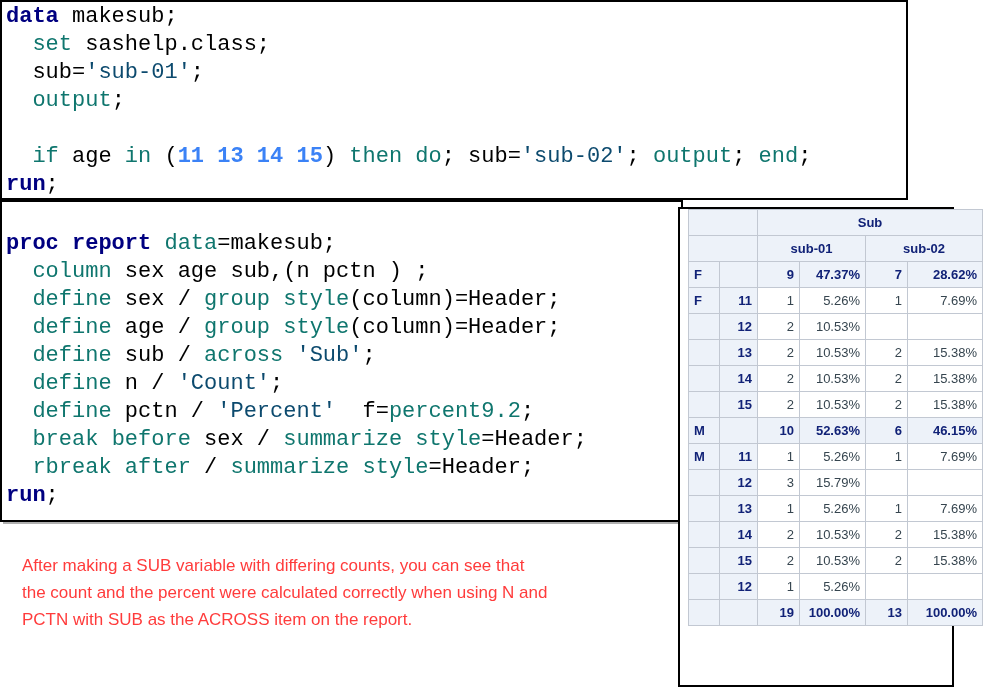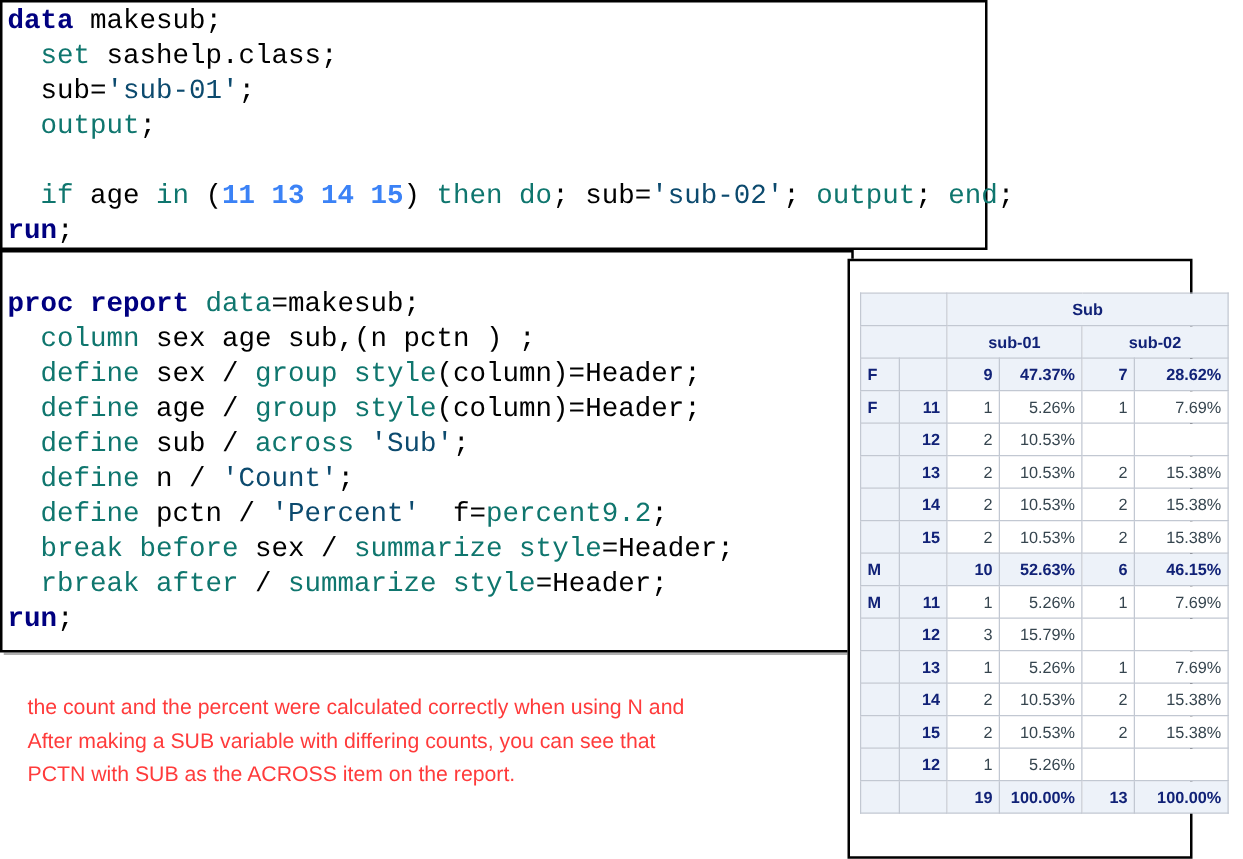--- a/index.html
+++ b/index.html
@@ -8,61 +8,61 @@
     width:994px; height:687px; position:relative; background:#ffffff;
     font-family:"Liberation Sans", sans-serif; overflow:hidden;
   }
 
   
   .code-box {
     position:absolute; background:#ffffff; border:2px solid #000000;
     font-family:"Liberation Mono","DejaVu Sans Mono",monospace;
     font-size:22px; line-height:28px; white-space:pre; color:#000000;
   }
-  #box1 { left:0; top:0; width:790px; height:200px; padding:1px 0 0 4px; z-index:1; }
+  #box1 { left:0; top:0; width:908px; height:200px; padding:1px 0 0 4px; z-index:1; }
   #box2 { left:0; top:200px; width:683px; height:322px; padding:28px 0 0 4px;
           box-shadow:0 5px 0 -3px #b0b0b0; z-index:1; }
   .code-line { height:28px; }
   .tk-k1 { color:#000080; font-weight:bold; }   
   .tk-k2 { color:#0f766e; }                      
   .tk-s  { color:#0c4a6e; }                      
   .tk-n  { color:#3b82f6; font-weight:bold; }    
   .tk-f  { color:#0f766e; }                      
   .tk-p  { color:#000000; }                      
 
   
   #note {
     position:absolute; left:22px; top:552px; z-index:1;
     font-size:17px; line-height:27px; color:#ff3b3b;
   }
 
   
   #table-wrap {
     position:absolute; left:678px; top:207px; width:276px; height:480px;
-    border:2px solid #000000; background:#ffffff; padding:25px 8px; z-index:2;
+    border:2px solid #000000; background:#ffffff; padding:0 8px; z-index:2;
   }
   table { border-collapse:collapse; table-layout:fixed; width:294px;
           font-family:"Liberation Sans",sans-serif; font-size:13px; }
   th, td { border:1px solid #c2c8d2; height:26px; padding:0 5px; overflow:hidden; white-space:nowrap; }
   th { background:#edf2f9; color:#112277; font-weight:bold; text-align:center; }
   td { background:#ffffff; color:#36454f; font-weight:normal; }
   td.hdr { background:#edf2f9; color:#112277; font-weight:bold; }
   td.sex { text-align:left; }
   td.age, td.num { text-align:right; }
 </style>
 </head>
 <body>
 
 <section id="box1" class="code-box"><div class="code-line"><span class="tk-k1">data</span><span class="tk-p"> makesub;</span></div><div class="code-line"><span class="tk-p">  </span><span class="tk-k2">set</span><span class="tk-p"> sashelp.class;</span></div><div class="code-line"><span class="tk-p">  sub=</span><span class="tk-s">'sub-01'</span><span class="tk-p">;</span></div><div class="code-line"><span class="tk-p">  </span><span class="tk-k2">output</span><span class="tk-p">;</span></div><div class="code-line">&nbsp;</div><div class="code-line"><span class="tk-p">  </span><span class="tk-k2">if</span><span class="tk-p"> age </span><span class="tk-k2">in</span><span class="tk-p"> (</span><span class="tk-n">11 13 14 15</span><span class="tk-p">) </span><span class="tk-k2">then</span><span class="tk-p"> </span><span class="tk-k2">do</span><span class="tk-p">; sub=</span><span class="tk-s">'sub-02'</span><span class="tk-p">; </span><span class="tk-k2">output</span><span class="tk-p">; </span><span class="tk-k2">end</span><span class="tk-p">;</span></div><div class="code-line"><span class="tk-k1">run</span><span class="tk-p">;</span></div></section>
 
 <section id="box2" class="code-box"><div class="code-line"><span class="tk-k1">proc report</span><span class="tk-p"> </span><span class="tk-k2">data</span><span class="tk-p">=makesub;</span></div><div class="code-line"><span class="tk-p">  </span><span class="tk-k2">column</span><span class="tk-p"> sex age sub,(n pctn ) ;</span></div><div class="code-line"><span class="tk-p">  </span><span class="tk-k2">define</span><span class="tk-p"> sex / </span><span class="tk-k2">group</span><span class="tk-p"> </span><span class="tk-k2">style</span><span class="tk-p">(column)=Header;</span></div><div class="code-line"><span class="tk-p">  </span><span class="tk-k2">define</span><span class="tk-p"> age / </span><span class="tk-k2">group</span><span class="tk-p"> </span><span class="tk-k2">style</span><span class="tk-p">(column)=Header;</span></div><div class="code-line"><span class="tk-p">  </span><span class="tk-k2">define</span><span class="tk-p"> sub / </span><span class="tk-k2">across</span><span class="tk-p"> </span><span class="tk-s">'Sub'</span><span class="tk-p">;</span></div><div class="code-line"><span class="tk-p">  </span><span class="tk-k2">define</span><span class="tk-p"> n / </span><span class="tk-s">'Count'</span><span class="tk-p">;</span></div><div class="code-line"><span class="tk-p">  </span><span class="tk-k2">define</span><span class="tk-p"> pctn / </span><span class="tk-s">'Percent'</span><span class="tk-p">  f=</span><span class="tk-f">percent9.2</span><span class="tk-p">;</span></div><div class="code-line"><span class="tk-p">  </span><span class="tk-k2">break</span><span class="tk-p"> </span><span class="tk-k2">before</span><span class="tk-p"> sex / </span><span class="tk-k2">summarize</span><span class="tk-p"> </span><span class="tk-k2">style</span><span class="tk-p">=Header;</span></div><div class="code-line"><span class="tk-p">  </span><span class="tk-k2">rbreak</span><span class="tk-p"> </span><span class="tk-k2">after</span><span class="tk-p"> / </span><span class="tk-k2">summarize</span><span class="tk-p"> </span><span class="tk-k2">style</span><span class="tk-p">=Header;</span></div><div class="code-line"><span class="tk-k1">run</span><span class="tk-p">;</span></div></section>
 
 <aside id="note">
+  <div>After making a SUB variable with differing counts, you can see that</div>
   <div>the count and the percent were calculated correctly when using N and</div>
-  <div>After making a SUB variable with differing counts, you can see that</div>
   <div>PCTN with SUB as the ACROSS item on the report.</div>
 </aside>
 
 <div id="table-wrap">
   <table>
     <colgroup>
       <col style="width:31px">
         <col style="width:38px">
         <col style="width:42px">
       <col style="width:66px">

